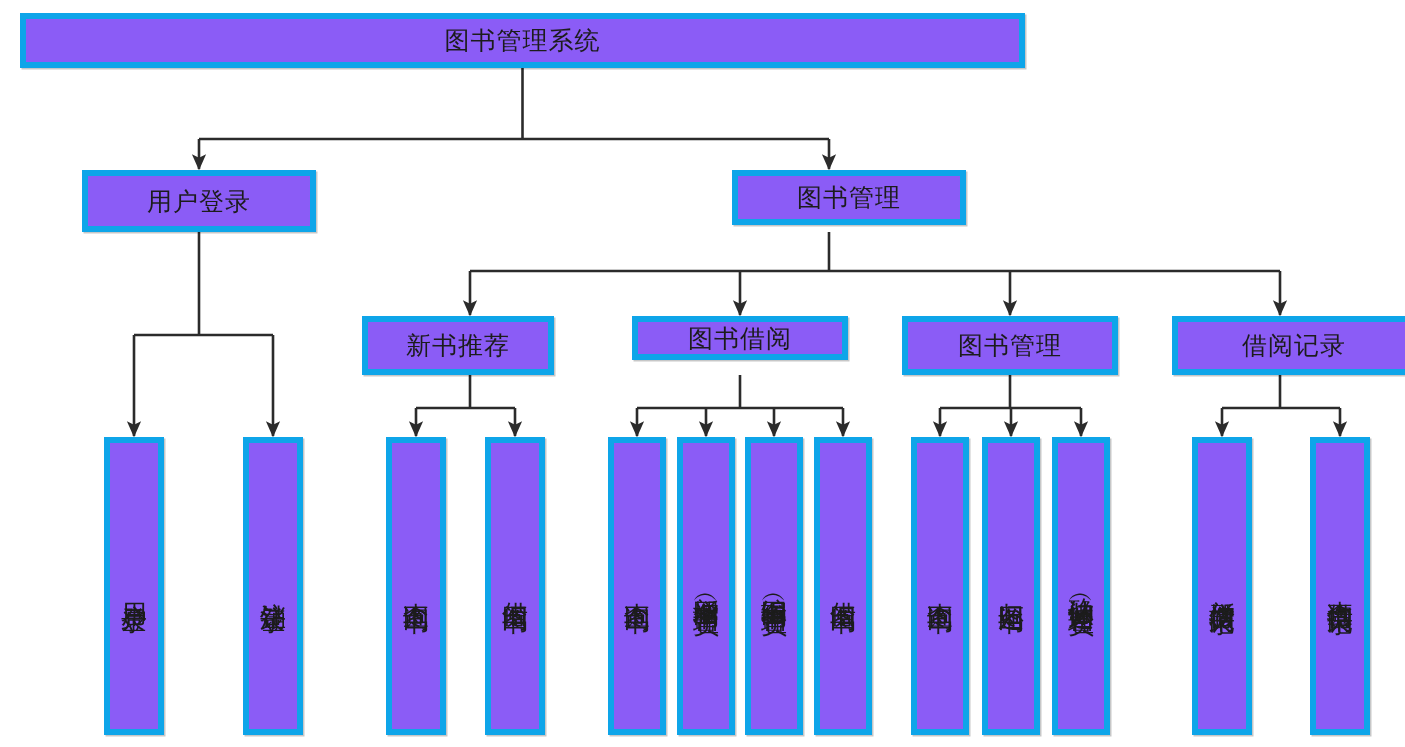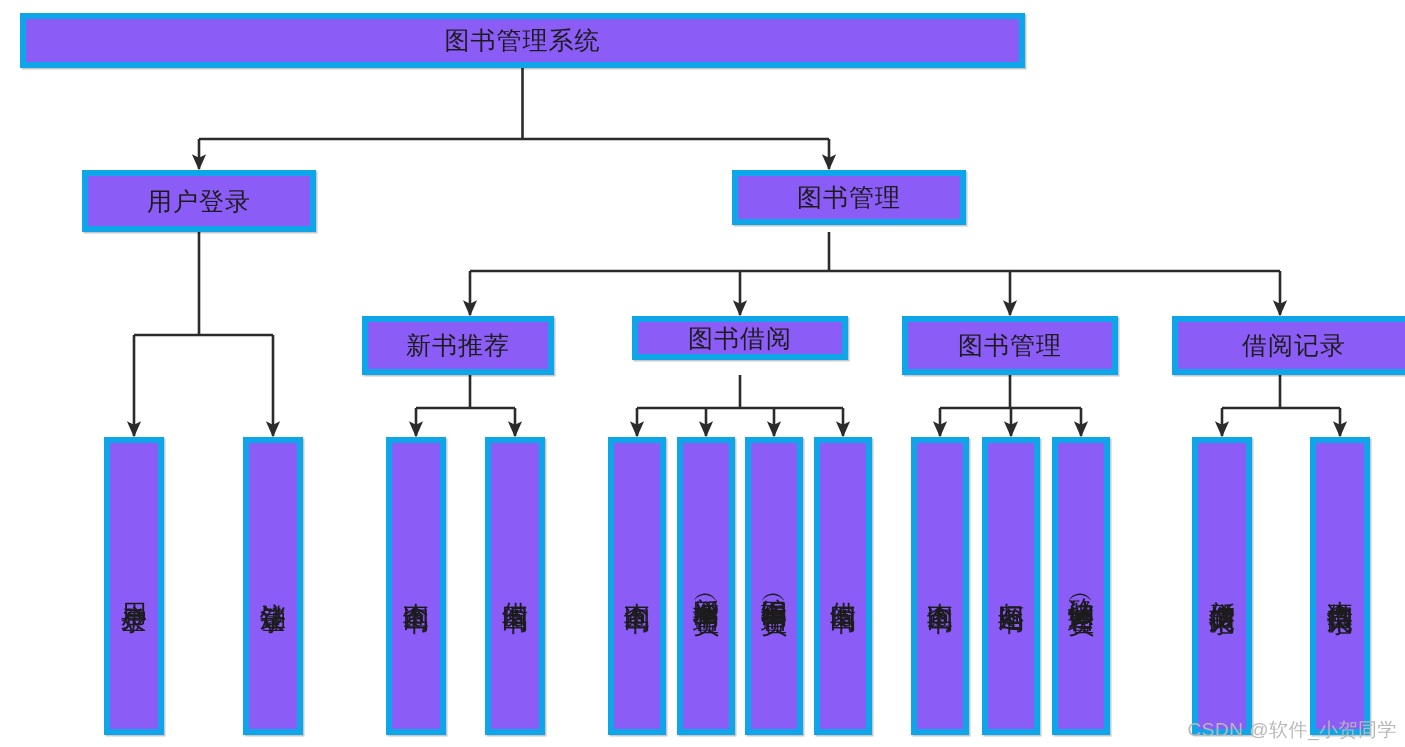--- a/index.html
+++ b/index.html
@@ -176,14 +176,13 @@
         <span>确认归还（管理员）</span>
       </div>
       <div class="node v" style="left: 1192px; top: 437px; width: 60px; height: 298px;">
         <span>新增借阅记录</span>
       </div>
       <div class="node v" style="left: 1310px; top: 437px; width: 60px; height: 298px;">
         <span>查询借阅记录</span>
       </div>
     </div>
 
-  <div id="watermark">CSDN @软件_小贺同学</div>
 </div>
 
 </body></html>

